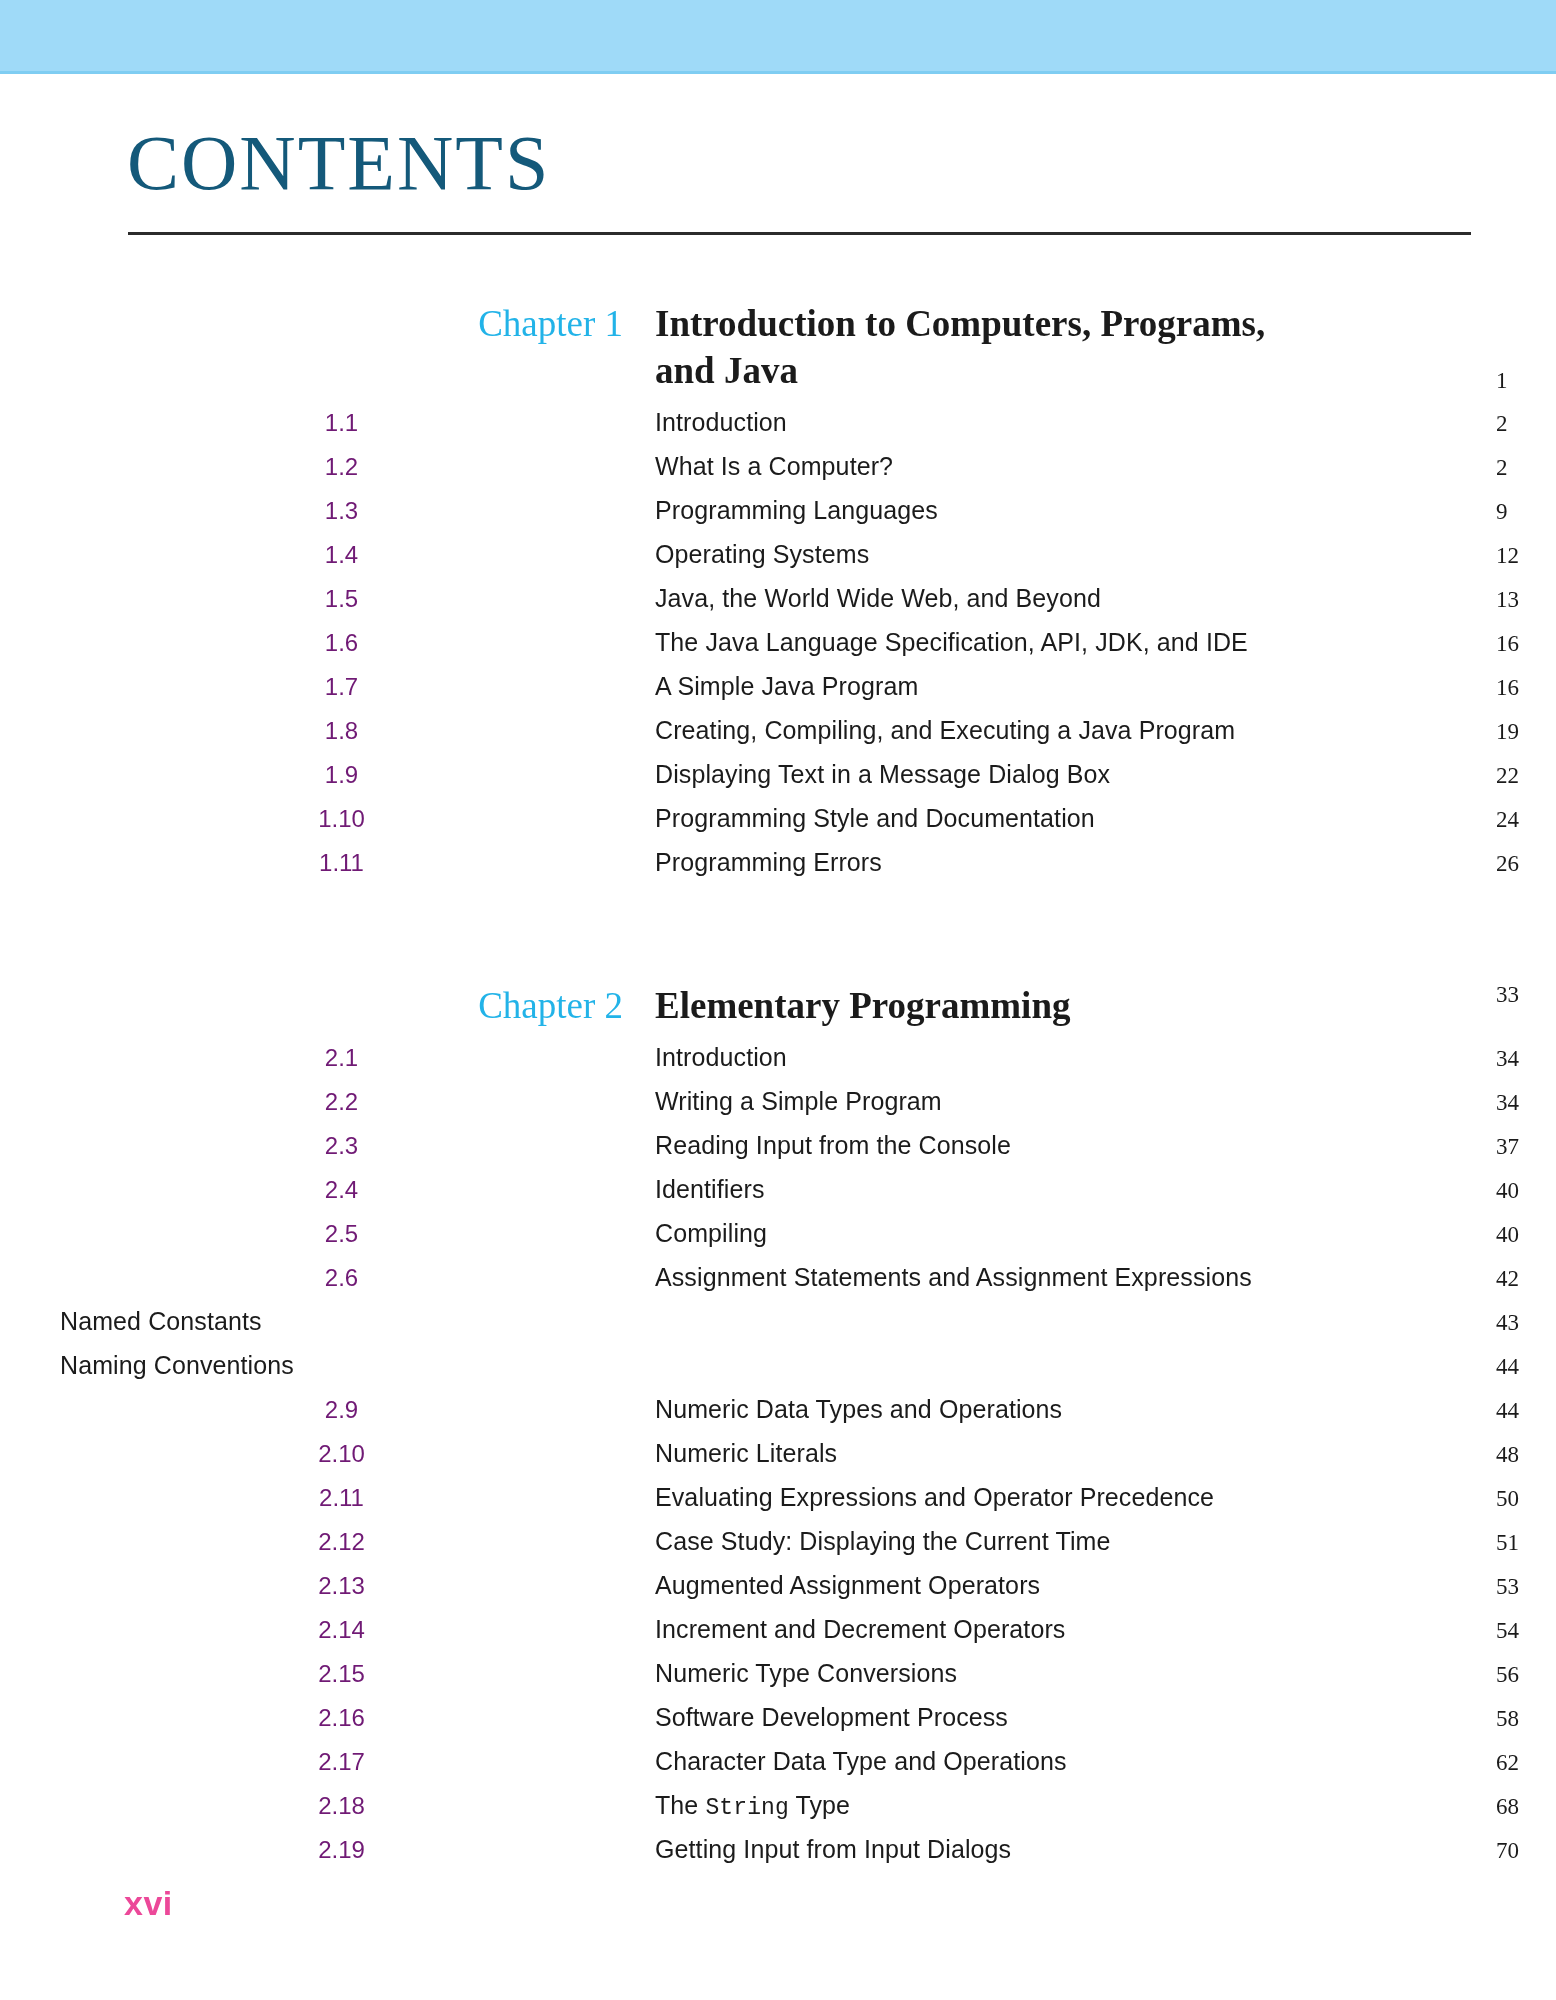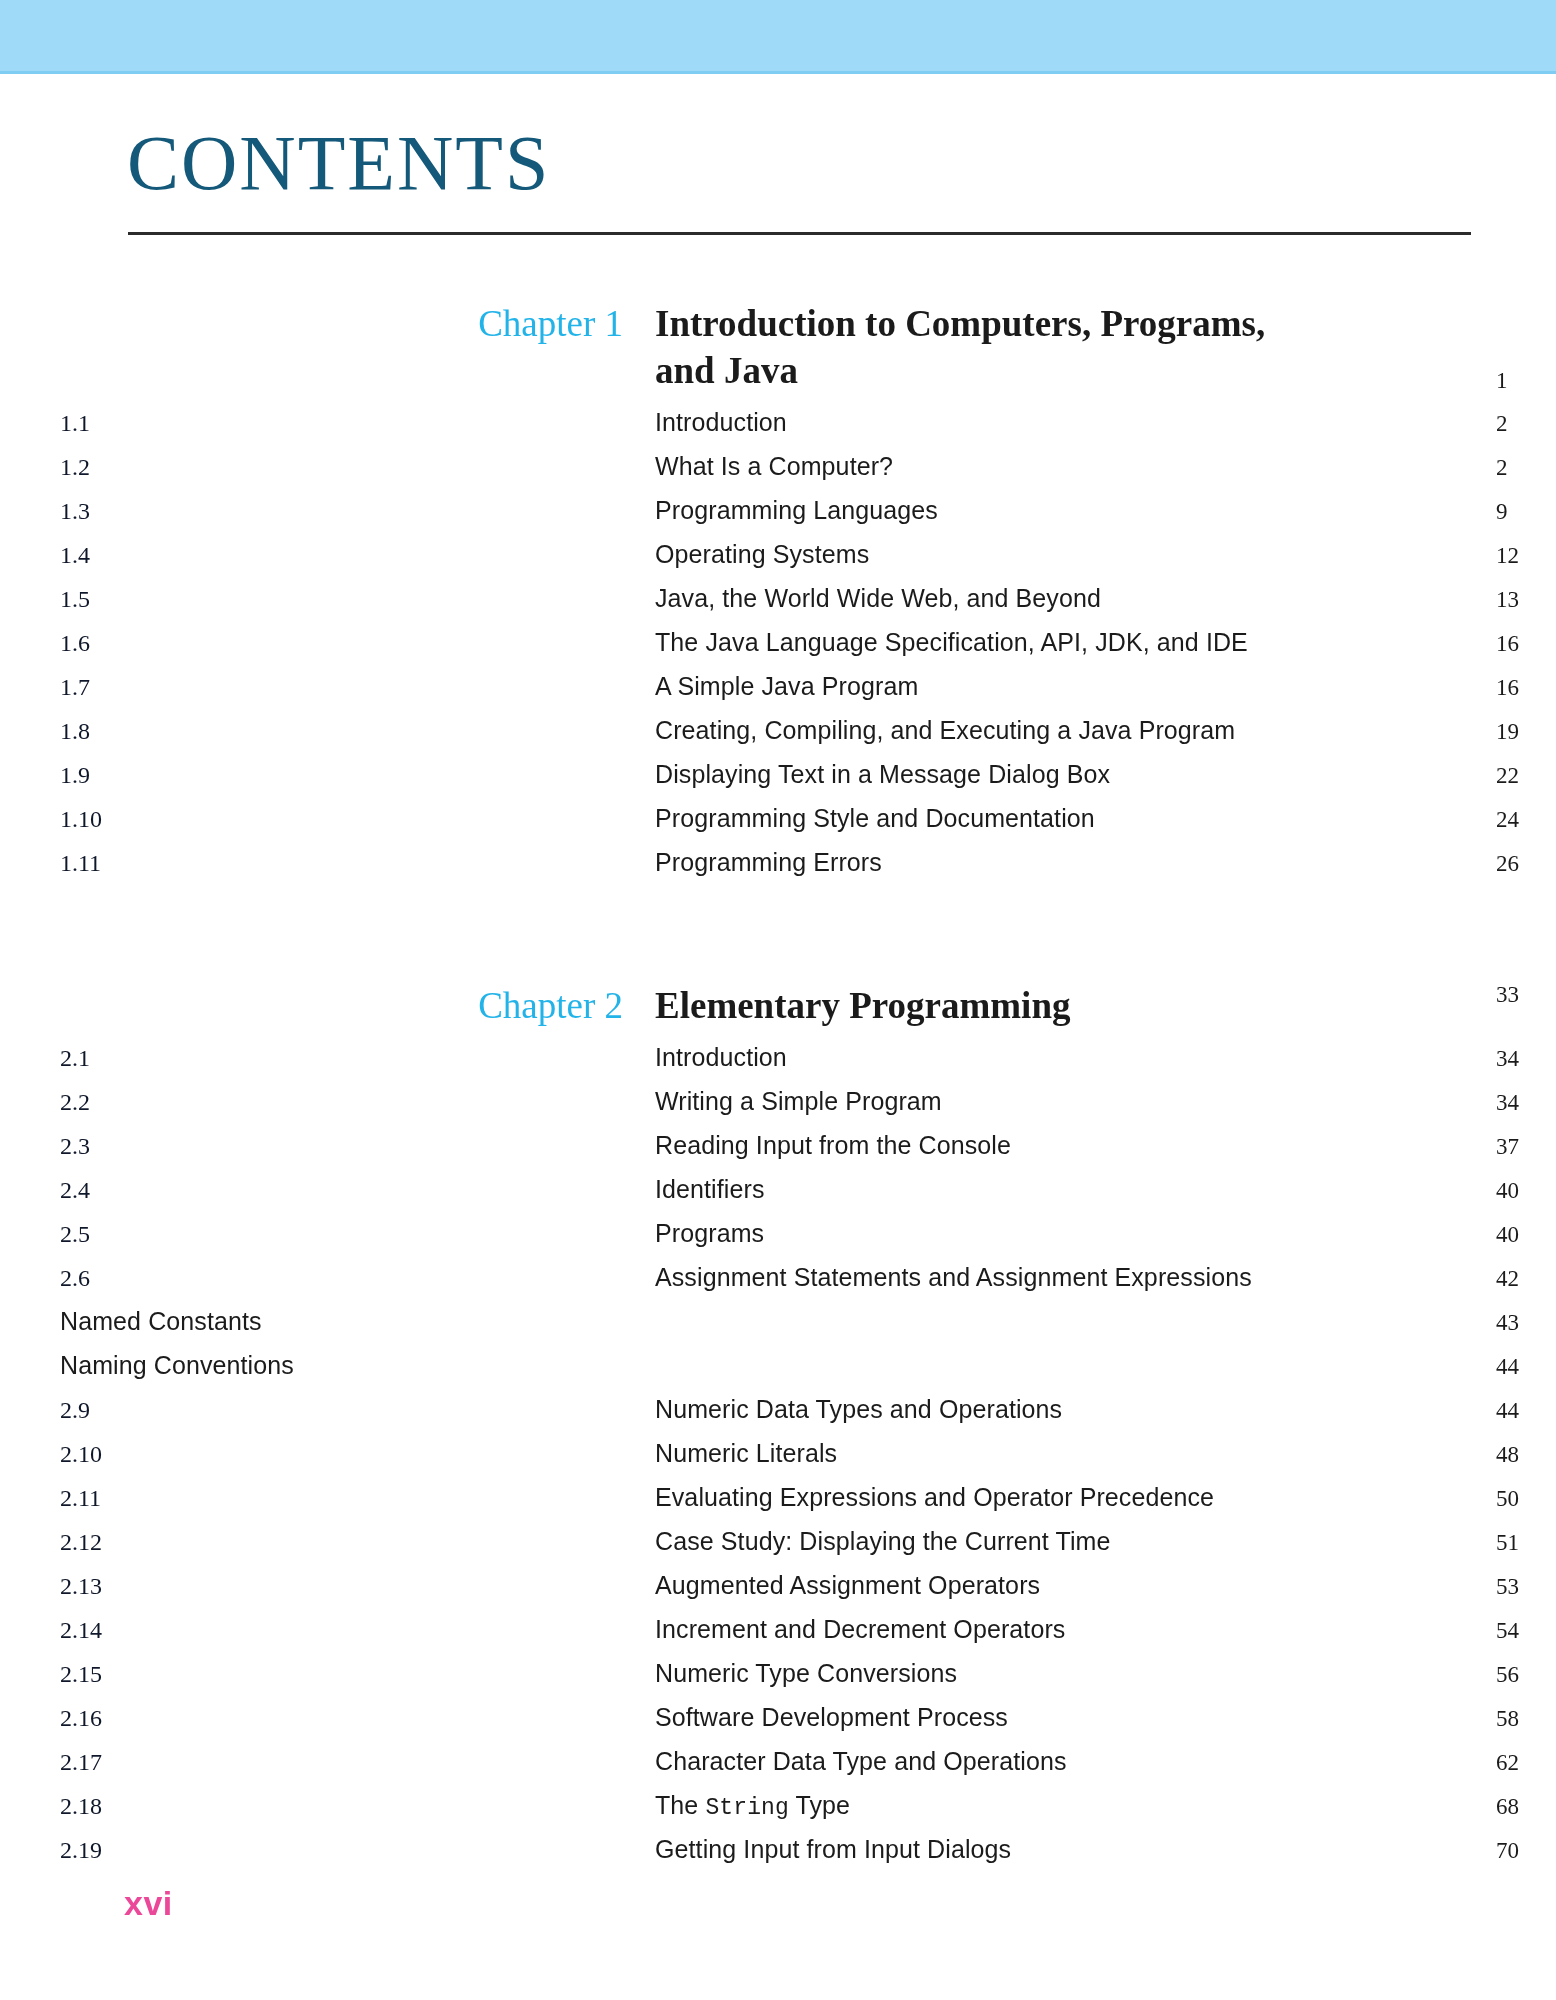--- a/index.html
+++ b/index.html
@@ -118,26 +118,26 @@
   
   .sections { margin-top: 14px; }
   .section-row {
     display: flex;
     align-items: baseline;
     width: 1556px;
     height: 44px;
   }
   .sec-num {
     width: 595px;
-    text-align: left;
+    text-align: center;
     padding-right: 32px;
     box-sizing: border-box;
-    font-family: Liberation Serif, serif;
+    font-family: Liberation Sans, sans-serif;
     font-size: 24px;
-    color: #0f172a;
+    color: #701a75;
     white-space: nowrap;
   }
   .sec-title {
     flex: 1;
     font-family: "Liberation Sans", sans-serif;
     font-size: 25px;
     color: #1b1b1b;
     letter-spacing: 0.1px;
     padding-right: 20px;
     white-space: nowrap;
@@ -275,21 +275,21 @@
             <div class="sec-title">Reading Input from the Console</div>
             <div class="sec-page">37</div>
           </div>
           <div class="section-row">
             <div class="sec-num">2.4</div>
             <div class="sec-title">Identifiers</div>
             <div class="sec-page">40</div>
           </div>
           <div class="section-row">
             <div class="sec-num">2.5</div>
-            <div class="sec-title">Programs</div>
+            <div class="sec-title">Compiling</div>
             <div class="sec-page">40</div>
           </div>
           <div class="section-row">
             <div class="sec-num">2.6</div>
             <div class="sec-title">Assignment Statements and Assignment Expressions</div>
             <div class="sec-page">42</div>
           </div>
           <div class="section-row">
             <div class="sec-title">Named Constants</div>
             <div class="sec-page">43</div>

